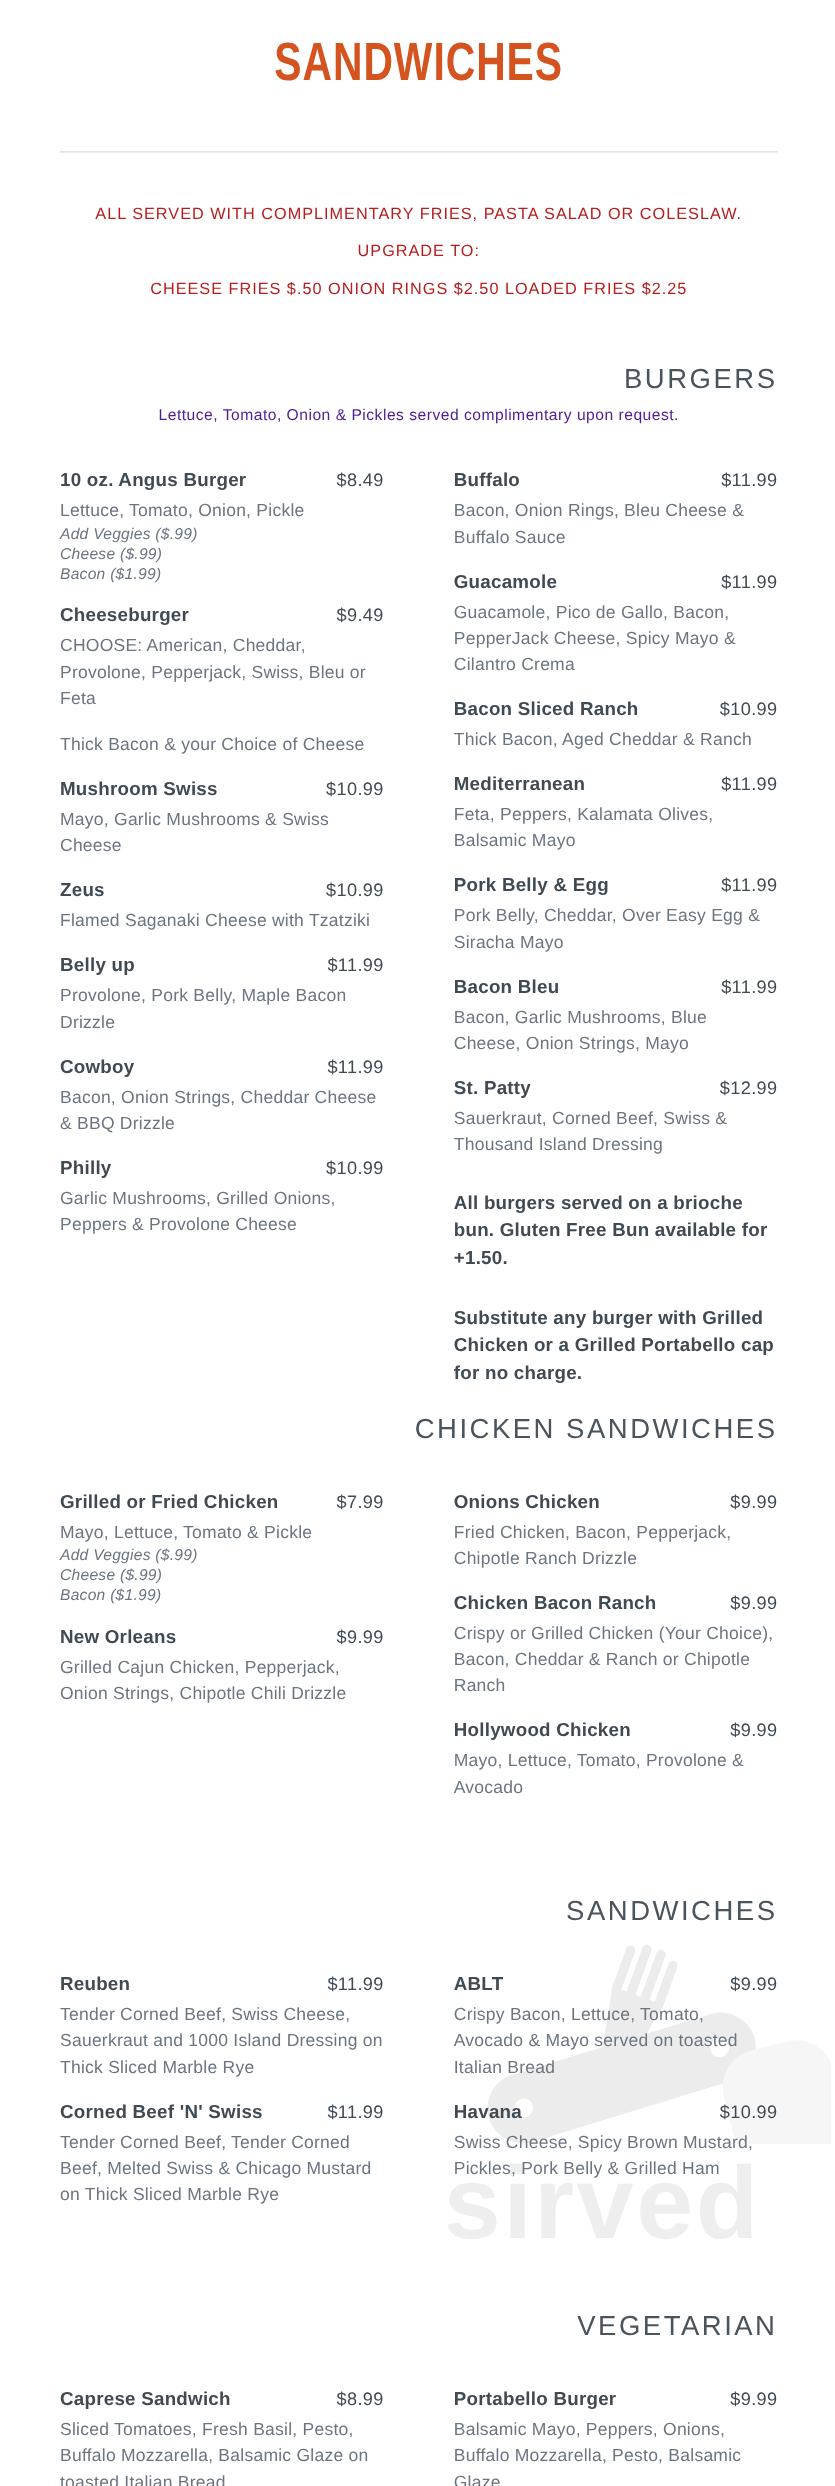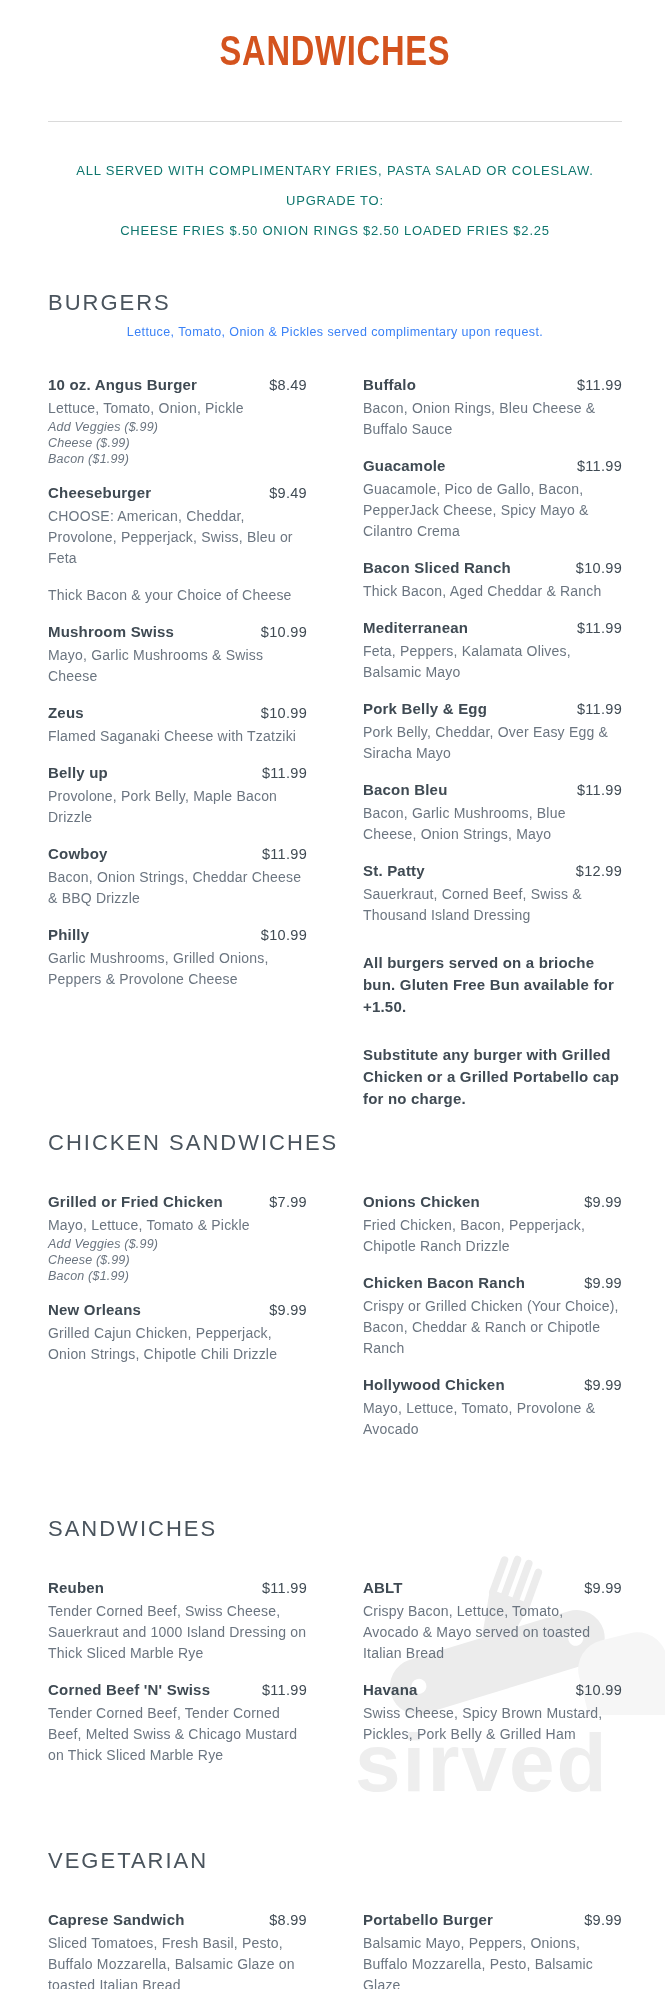--- a/index.html
+++ b/index.html
@@ -8,25 +8,25 @@
     font-family:"Liberation Sans","DejaVu Sans",sans-serif;
     -webkit-font-smoothing:antialiased;
   }
   .content{position:relative;z-index:1;padding:24px 46px 0 48px;}
   .page-title{text-align:center;margin-top:2px;}
   .page-title span{
     display:inline-block;font-size:43px;font-weight:700;color:#d4531e;
     transform:scaleX(0.76);transform-origin:center;letter-spacing:1px;
   }
   .divider{border-top:1px solid #dadada;margin-top:46px;}
-  .top-note{margin-top:34px;text-align:center;color:#0f766e;font-size:13px;
+  .top-note{margin-top:34px;text-align:center;color:#b91c1c;font-size:13px;
     letter-spacing:0.8px;line-height:30px;}
-  .section-header{text-align:left;color:#4a545d;font-size:22px;font-weight:400;
+  .section-header{text-align:right;color:#4a545d;font-size:22px;font-weight:400;
     letter-spacing:2px;margin-top:44px;}
-  .section-subtitle{text-align:center;color:#3b82f6;font-size:12.5px;margin-top:9px;
+  .section-subtitle{text-align:center;color:#4c1d95;font-size:12.5px;margin-top:9px;
     letter-spacing:0.4px;}
   .section.s2 .section-header{margin-top:20px;}
   .section.s3 .section-header{margin-top:60px;}
   .section.s4 .section-header{margin-top:66px;}
   .columns{display:grid;grid-template-columns:1fr 1fr;column-gap:56px;margin-top:36px;}
   .item{margin-bottom:16px;}
   .item-head{display:flex;justify-content:space-between;align-items:baseline;}
   .item-name{font-weight:700;font-size:15px;color:#3f4a53;letter-spacing:0.2px;line-height:20px;}
   .item-price{font-size:14.5px;color:#3f4a53;letter-spacing:0.3px;}
   .item-desc{margin-top:3px;font-size:14px;color:#6b7580;line-height:21px;letter-spacing:0.2px;}

